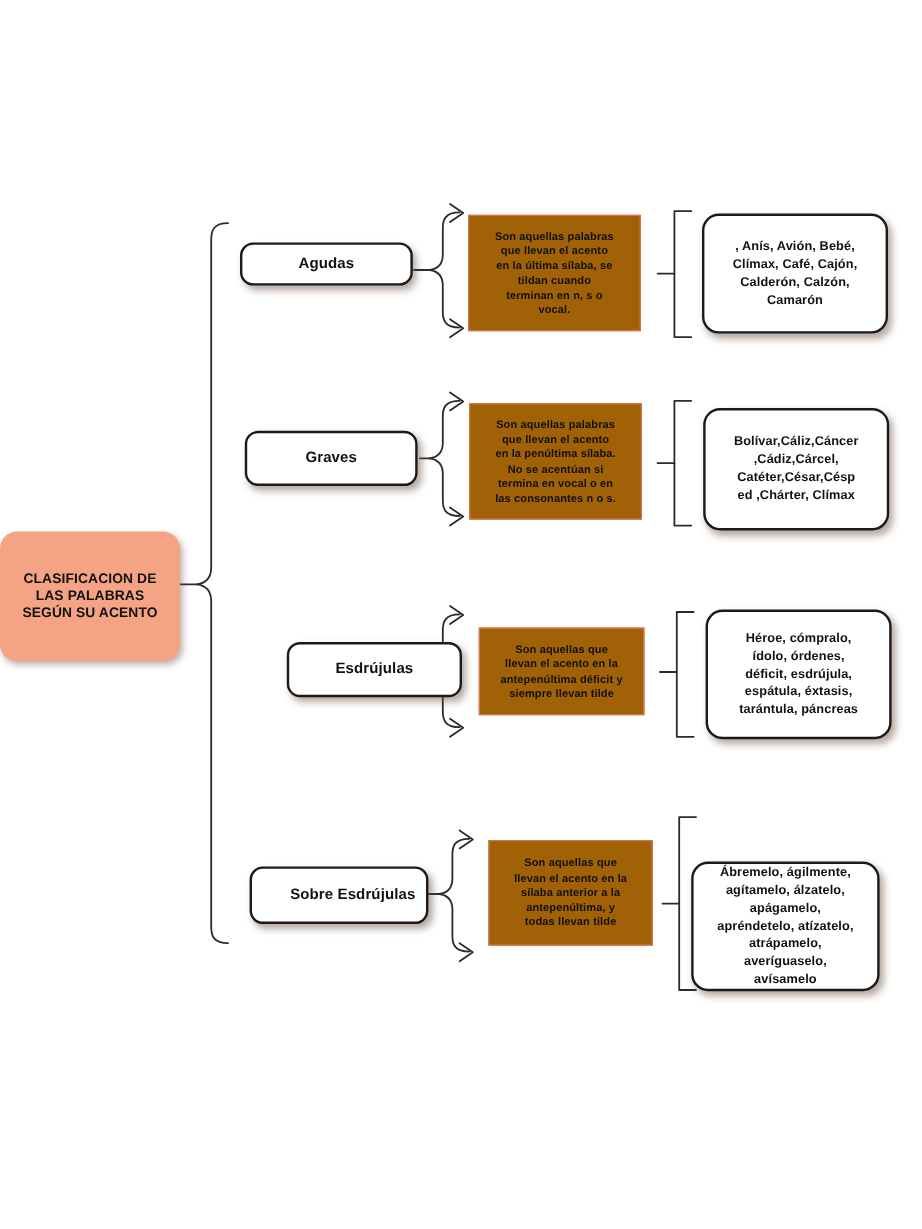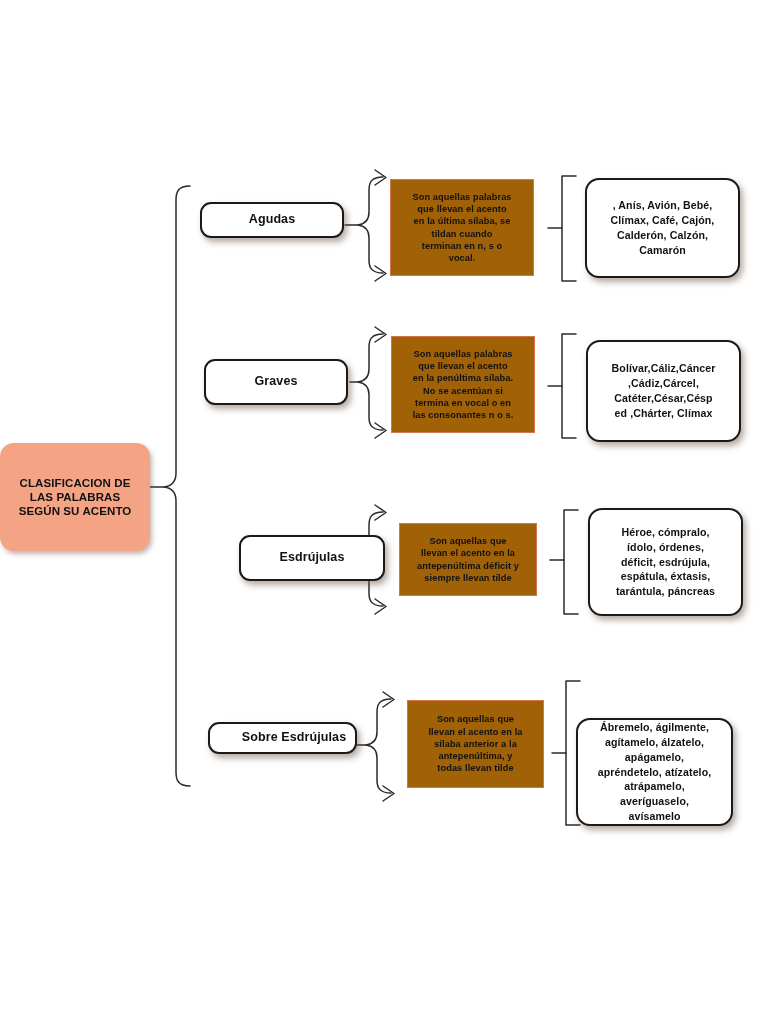--- a/index.html
+++ b/index.html
@@ -243,21 +243,21 @@
   <div class="node ex-node" style="left:588px; top:508px; width:155px; height:108px;">
     <span>
       <span class="line">Héroe, cómpralo,</span>
       <span class="line">ídolo, órdenes,</span>
       <span class="line">déficit, esdrújula,</span>
       <span class="line">espátula, éxtasis,</span>
       <span class="line">tarántula, páncreas</span>
     </span>
   </div>
 
-  <div class="node cat-node" style="left:208px; top:722px; width:149px; height:32px;padding-left:23px;">
+  <div class="node cat-node" style="left:208px; top:722px; width:149px; height:48px;padding-left:23px;">
     <span>Sobre Esdrújulas</span>
   </div>
 
   <div class="node def-node" style="left:407px; top:700px; width:137px; height:88px;">
     <span>
       <span class="line">Son aquellas que</span>
       <span class="line">llevan el acento en la</span>
       <span class="line">sílaba anterior a la</span>
       <span class="line">antepenúltima, y</span>
       <span class="line">todas llevan tilde</span>

